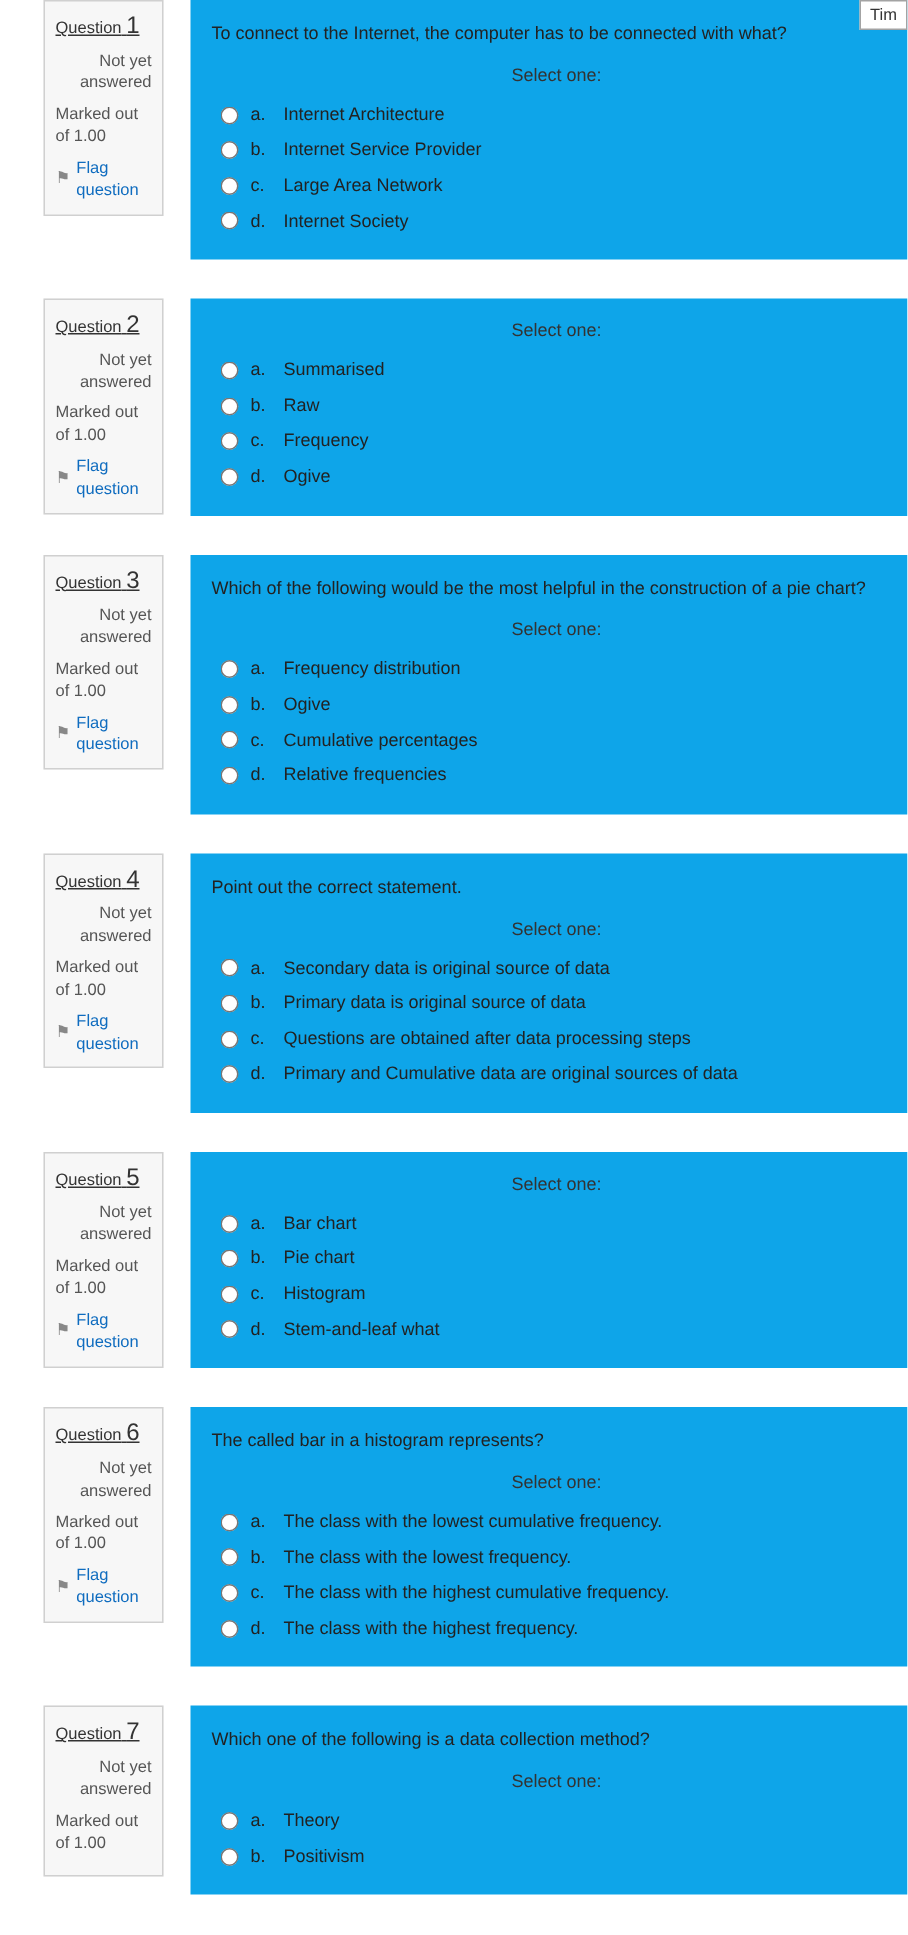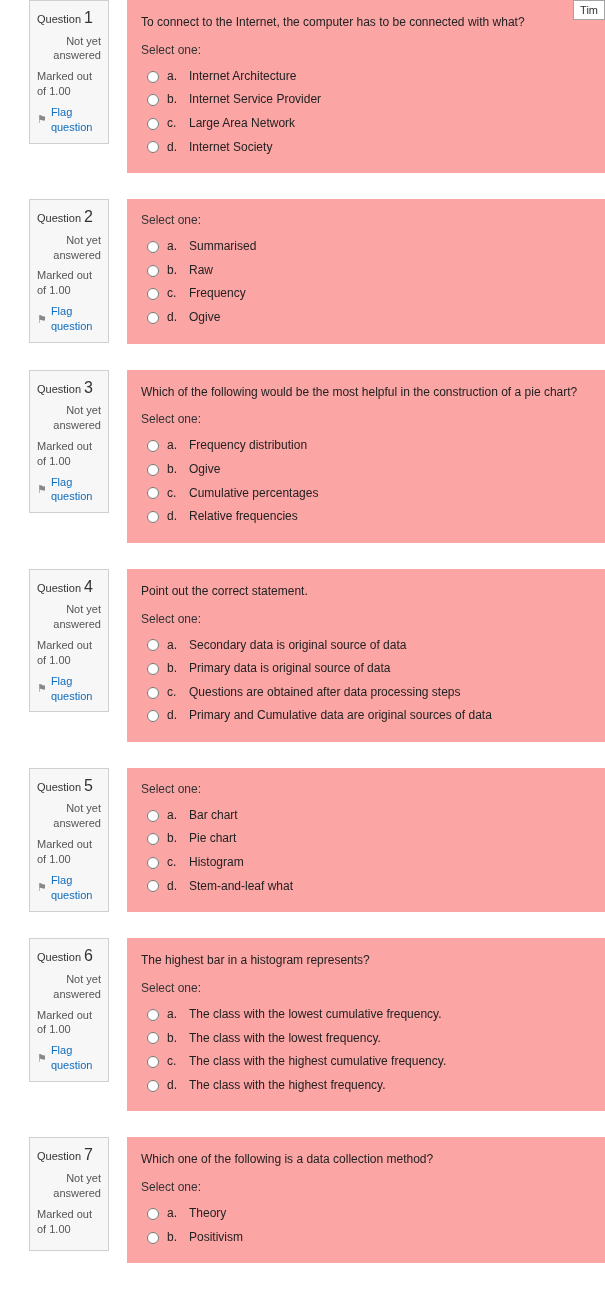--- a/index.html
+++ b/index.html
@@ -32,47 +32,47 @@
       width: 80px;
       flex: 0 0 80px;
       border: 1px solid #d0d0d0;
       background: #f7f7f7;
       padding: 6px 7px 8px 7px;
       font-size: 11px;
       color: #555;
       line-height: 1.35;
       margin-right: 18px;
     }
-    .info-panel .qh { color: #333; margin-bottom: 5px; font-size:11px;}
+    .info-panel .qh { color: #333; margin-bottom: 5px; font-size:11px;text-decoration:underline;}
     .info-panel .qh .num { font-size: 16px; color: #333; }
     .info-panel .state { margin-bottom: 6px; text-align: right; }
     .info-panel .mark { margin-bottom: 6px; }
     .flag-link {
       color: #0f6cbf;
       cursor: pointer;
       font-size: 11px;
       display: inline-flex;
       align-items: center;
       gap: 4px;
     }
     .flag-link .flagicon {
       display:inline-block;
       color:#888;
       font-size:11px;
     }
     .content-panel {
       flex: 1;
-      background: #fca5a5;
+      background: #0ea5e9;
       padding: 14px 4px 14px 14px;
       color: #333;
       font-size: 12px;
       min-width: 0;
     }
     .qtext { margin-bottom: 12px; line-height:1.4; color:#222;}
-    .prompt { margin-bottom: 8px; color:#333;}
+    .prompt { margin-bottom: 8px; color:#333;text-align:center;}
     .answers { list-style: none; padding-left: 6px;}
     .answers li {
       display: flex;
       align-items: center;
       gap: 8px;
       padding: 4px 0;
       font-size: 12px;
       color: #222;
       line-height:1.3;
     }
@@ -247,21 +247,21 @@
           </li>
         </ul>
       </div>
     </div>
     <div class="question-wrap">
       <div class="info-panel"><div class="qh"><span>Question</span> <span class="num"> 6</span></div><div class="state">Not yet answered</div><div class="mark">Marked out of 1.00</div><div class="flag-link">
           <span class="flagicon">⚑</span>
           <span>Flag question</span>
         </div></div>
       <div class="content-panel">
-        <div class="qtext">The highest bar in a histogram represents?</div>
+        <div class="qtext">The called bar in a histogram represents?</div>
         <div class="prompt">Select one:</div>
         <ul class="answers">
           <li>
             <input type="radio" name="q5" style="">
             <span class="opt-letter">a.</span>
             <span class="opt-text">The class with the lowest cumulative frequency.</span>
           </li>
           <li>
             <input type="radio" name="q5" style="">
             <span class="opt-letter">b.</span>

